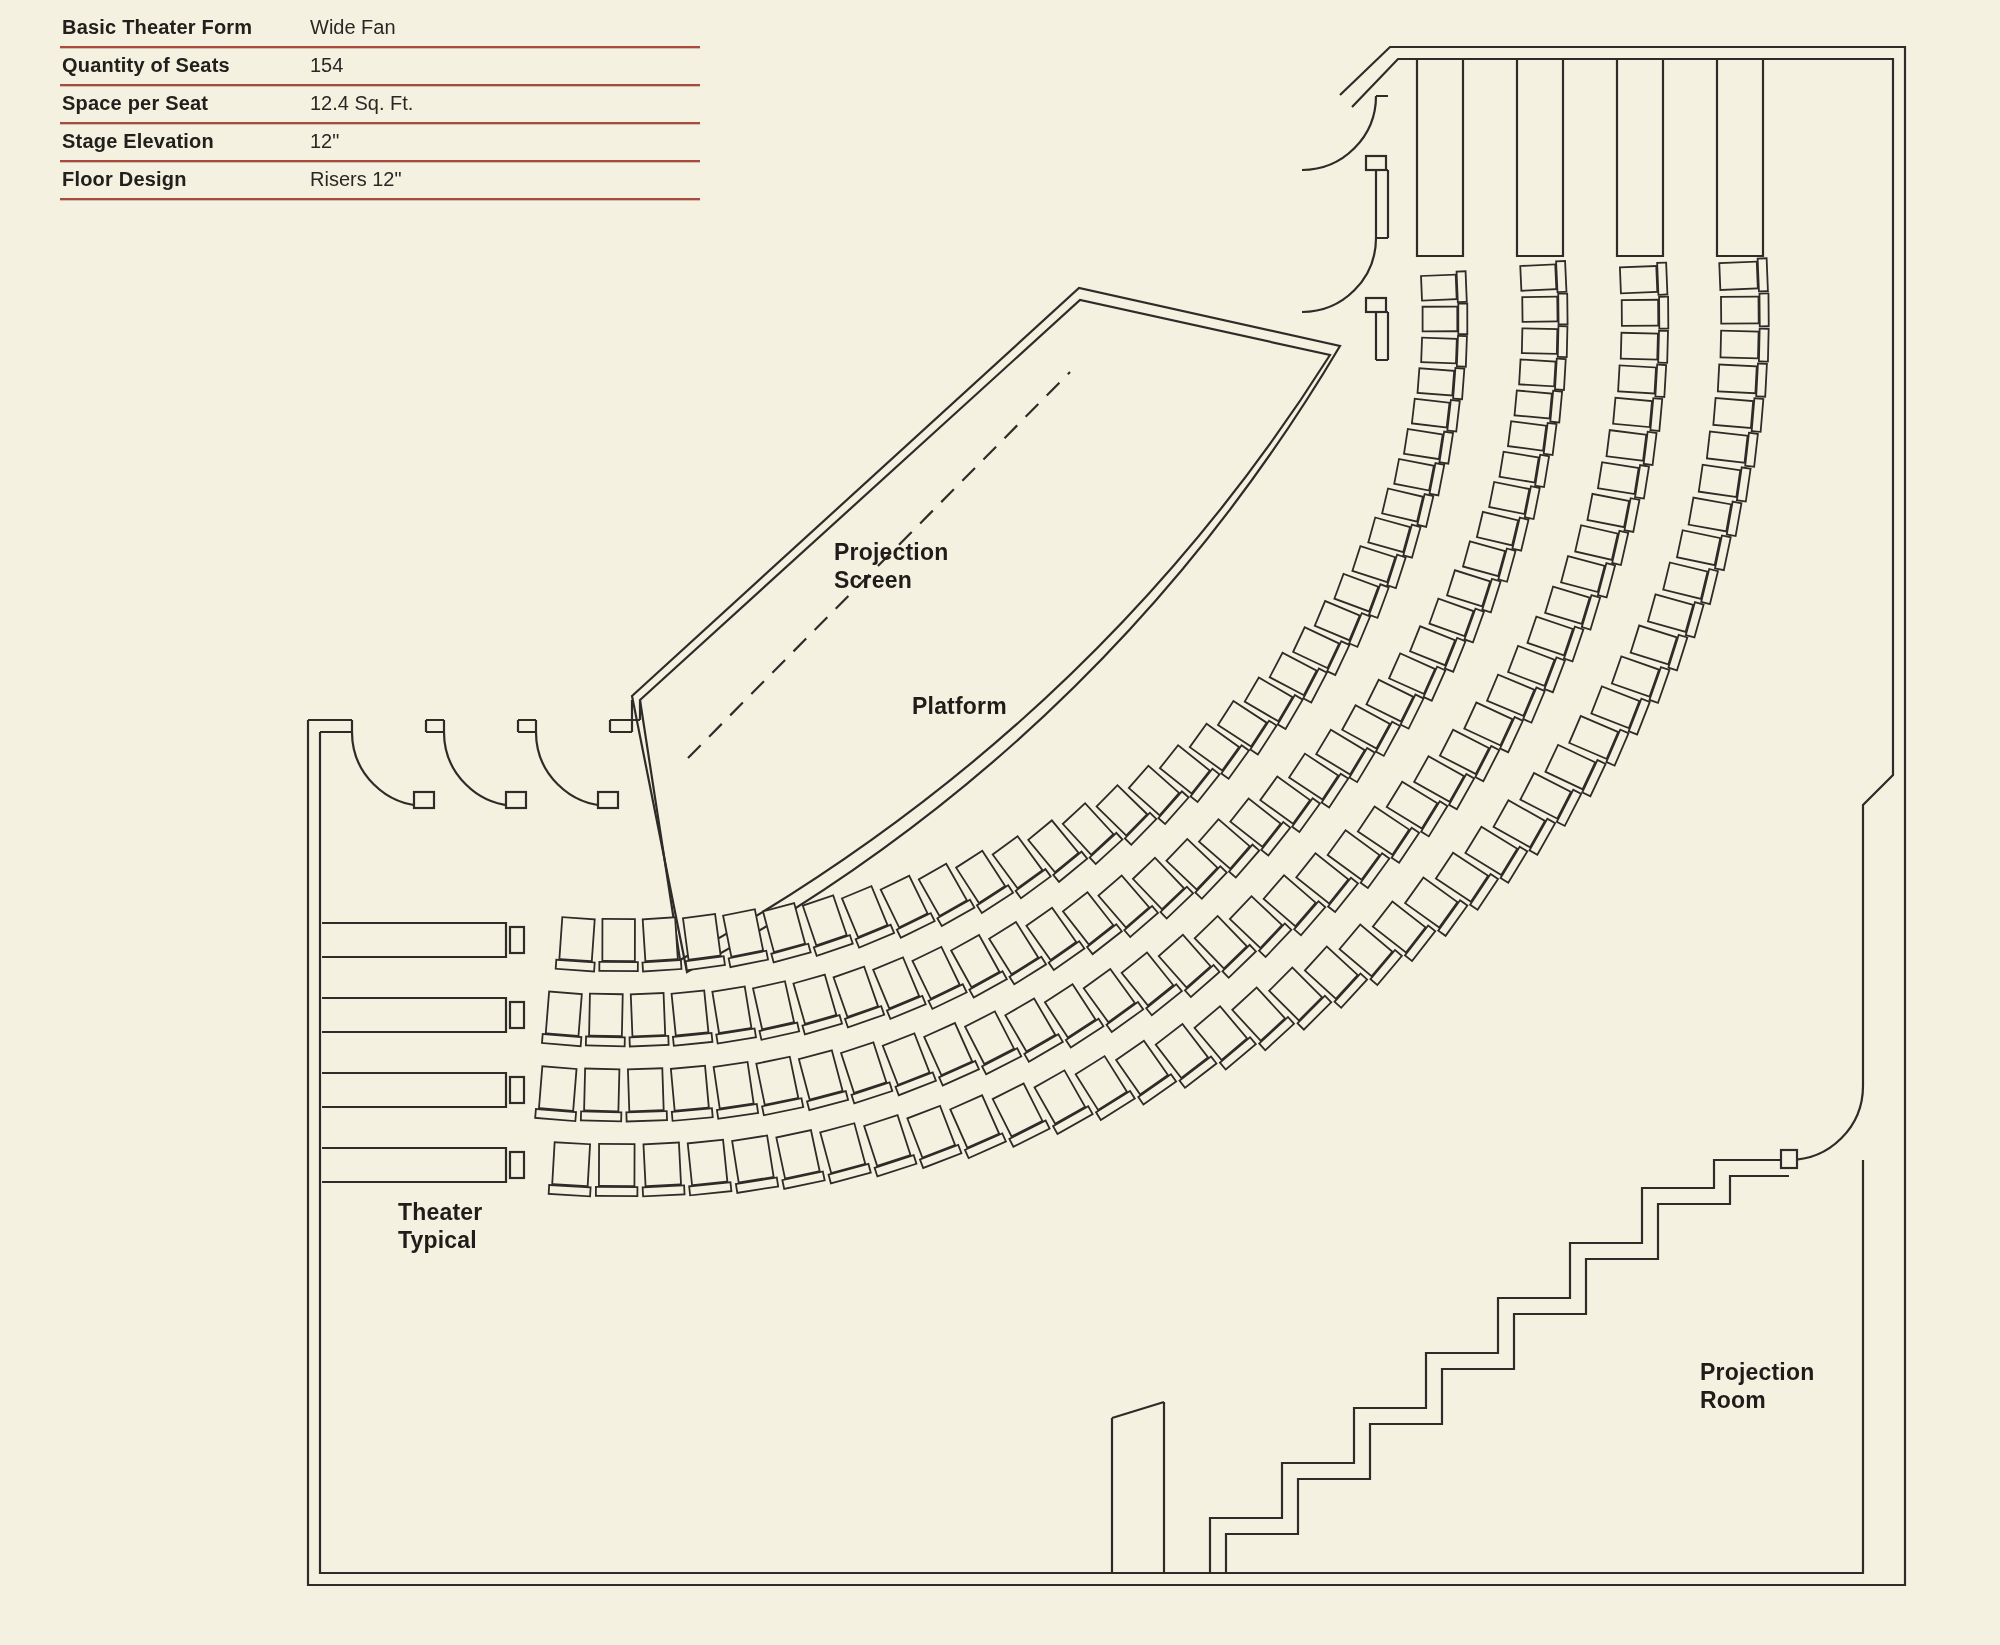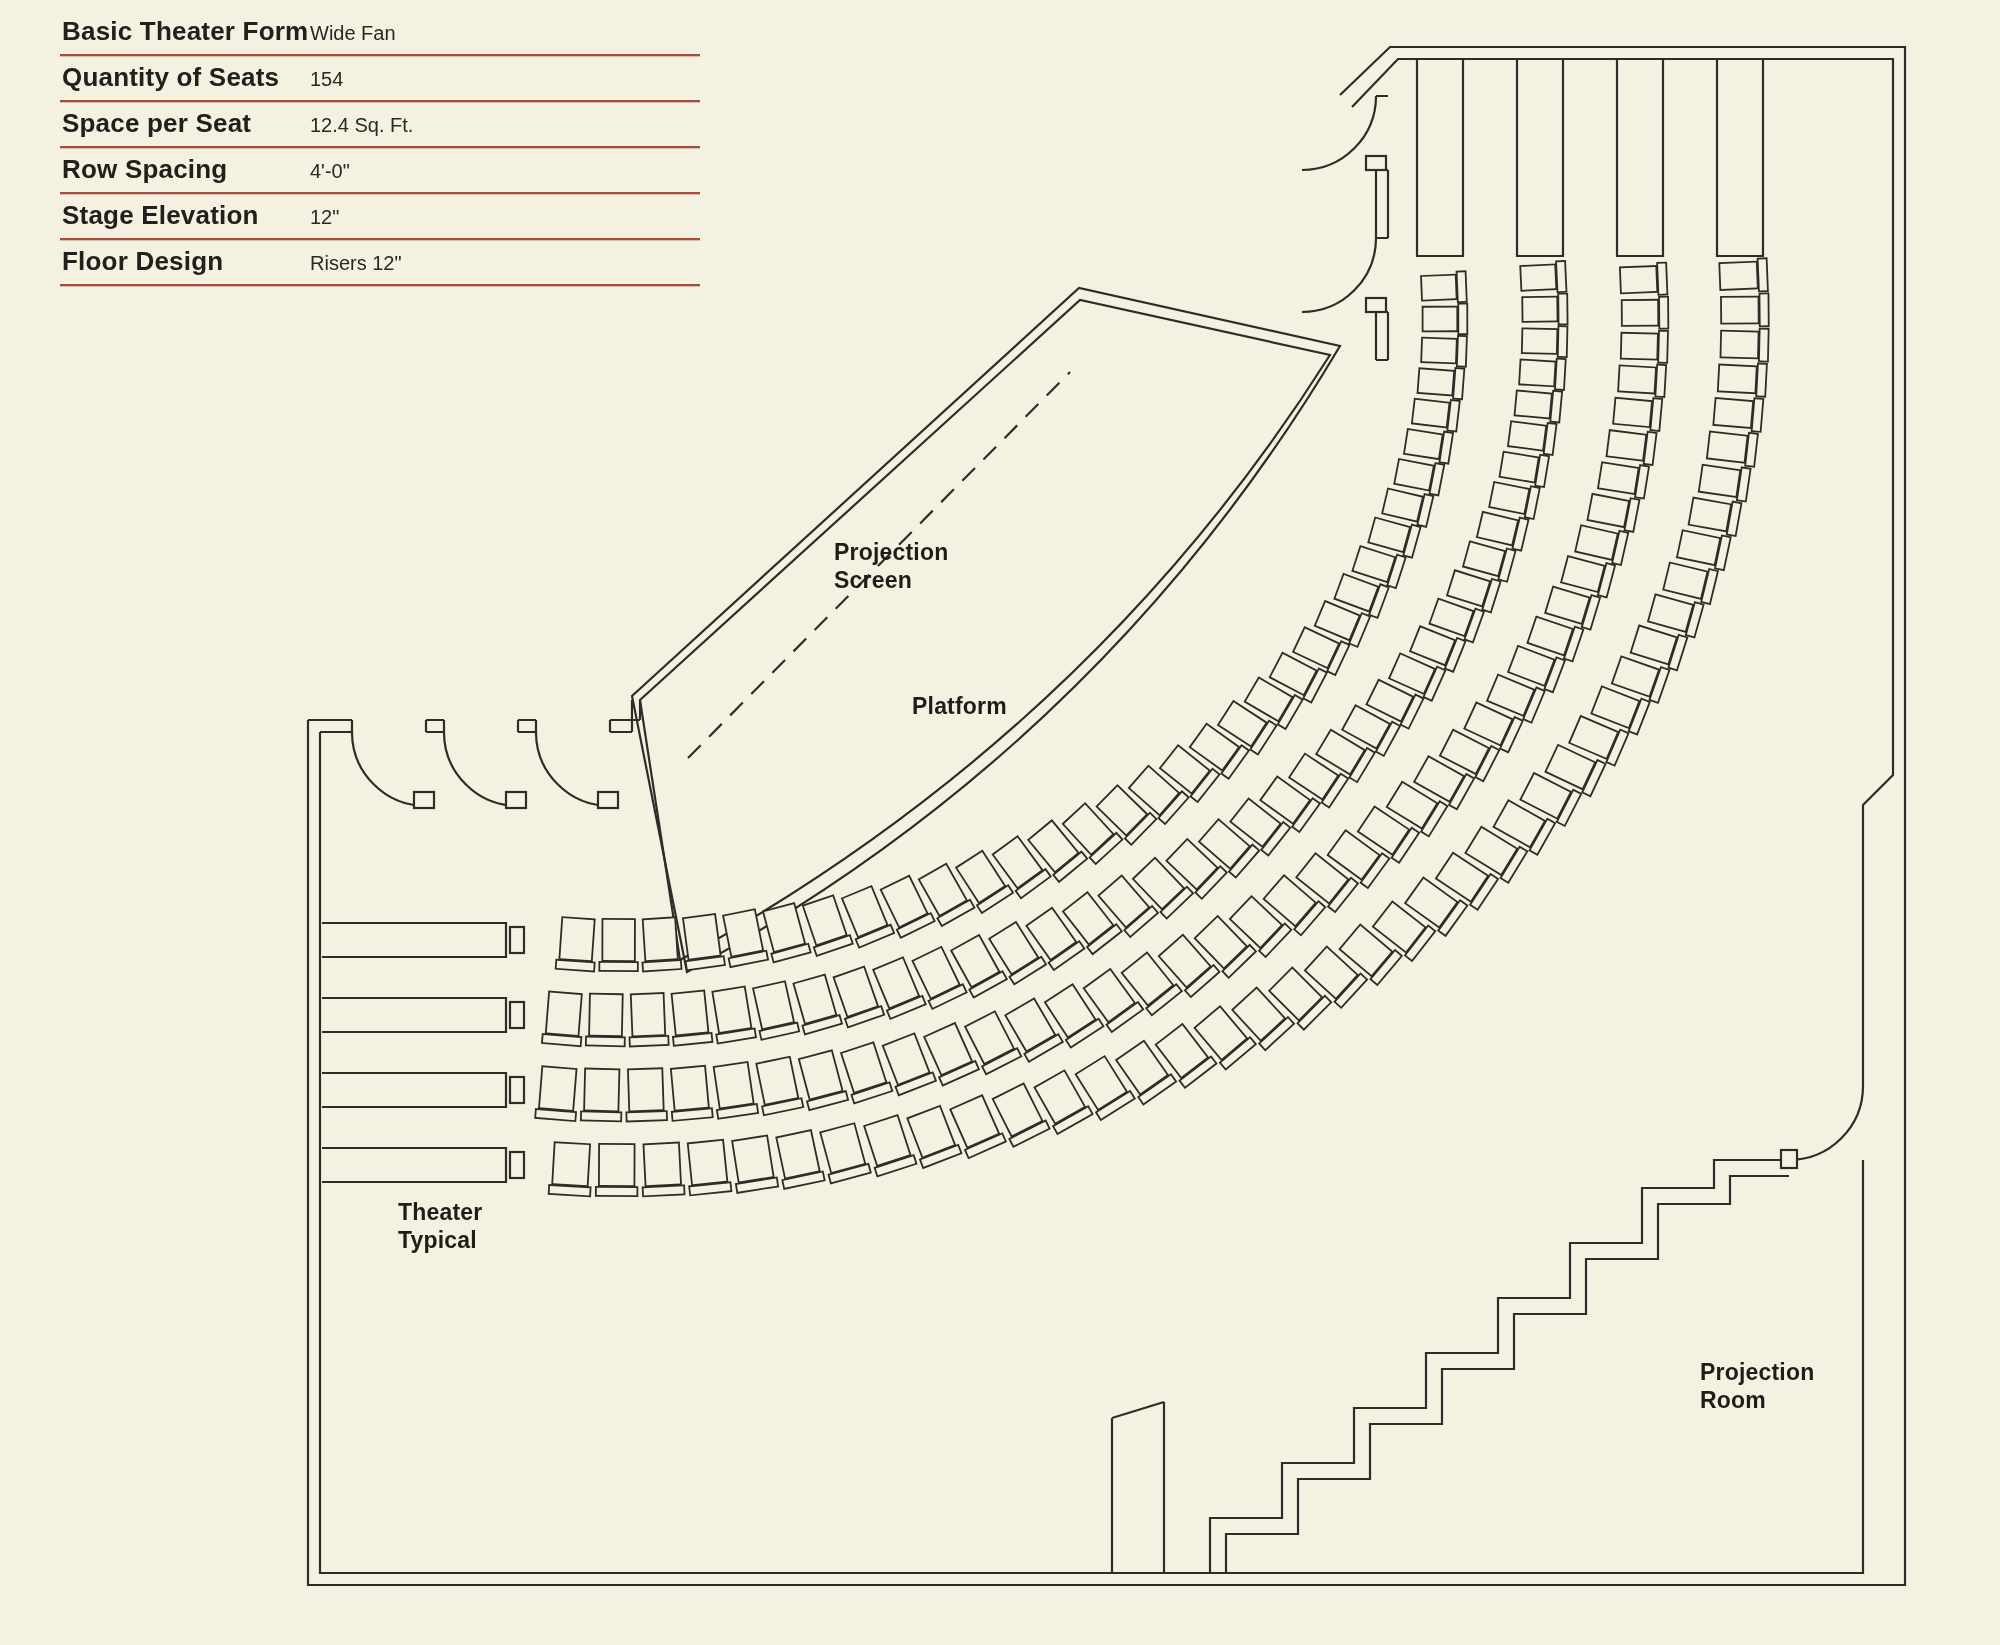--- a/index.html
+++ b/index.html
@@ -15,21 +15,21 @@
     position:absolute;left:60px;top:10px;width:640px;
   }
   .spec-row{
     display:flex;align-items:baseline;
     padding:6px 2px 7px 2px;
     border-bottom:2px solid #a94a3c;
     box-shadow:0 1px 0 #cdbfae;
   }
   .spec-label{
     width:248px;flex:0 0 248px;
-    font-size:26px;font-weight:700;color:#21201c;
+    font-size:20px;font-weight:700;color:#21201c;
     letter-spacing:.2px;
   }
   .spec-value{
     font-size:20px;font-weight:400;color:#2a2824;
   }
   
   svg.plan{position:absolute;left:0;top:0;}
   .plan-label{
     position:absolute;
     font-size:23px;font-weight:700;color:#1f1d1a;
@@ -53,24 +53,20 @@
     </div>
     <div class="spec-row">
       <div class="spec-label">Quantity of Seats</div>
       <div class="spec-value">154</div>
     </div>
     <div class="spec-row">
       <div class="spec-label">Space per Seat</div>
       <div class="spec-value">12.4 Sq. Ft.</div>
     </div>
     <div class="spec-row">
-      <div class="spec-label">Row Spacing</div>
-      <div class="spec-value">4'-0"</div>
-    </div>
-    <div class="spec-row">
       <div class="spec-label">Stage Elevation</div>
       <div class="spec-value">12"</div>
     </div>
     <div class="spec-row">
       <div class="spec-label">Floor Design</div>
       <div class="spec-value">Risers 12"</div>
     </div>
   </div>
 
   <svg class="plan" width="2000" height="1645" viewBox="0 0 2000 1645">

